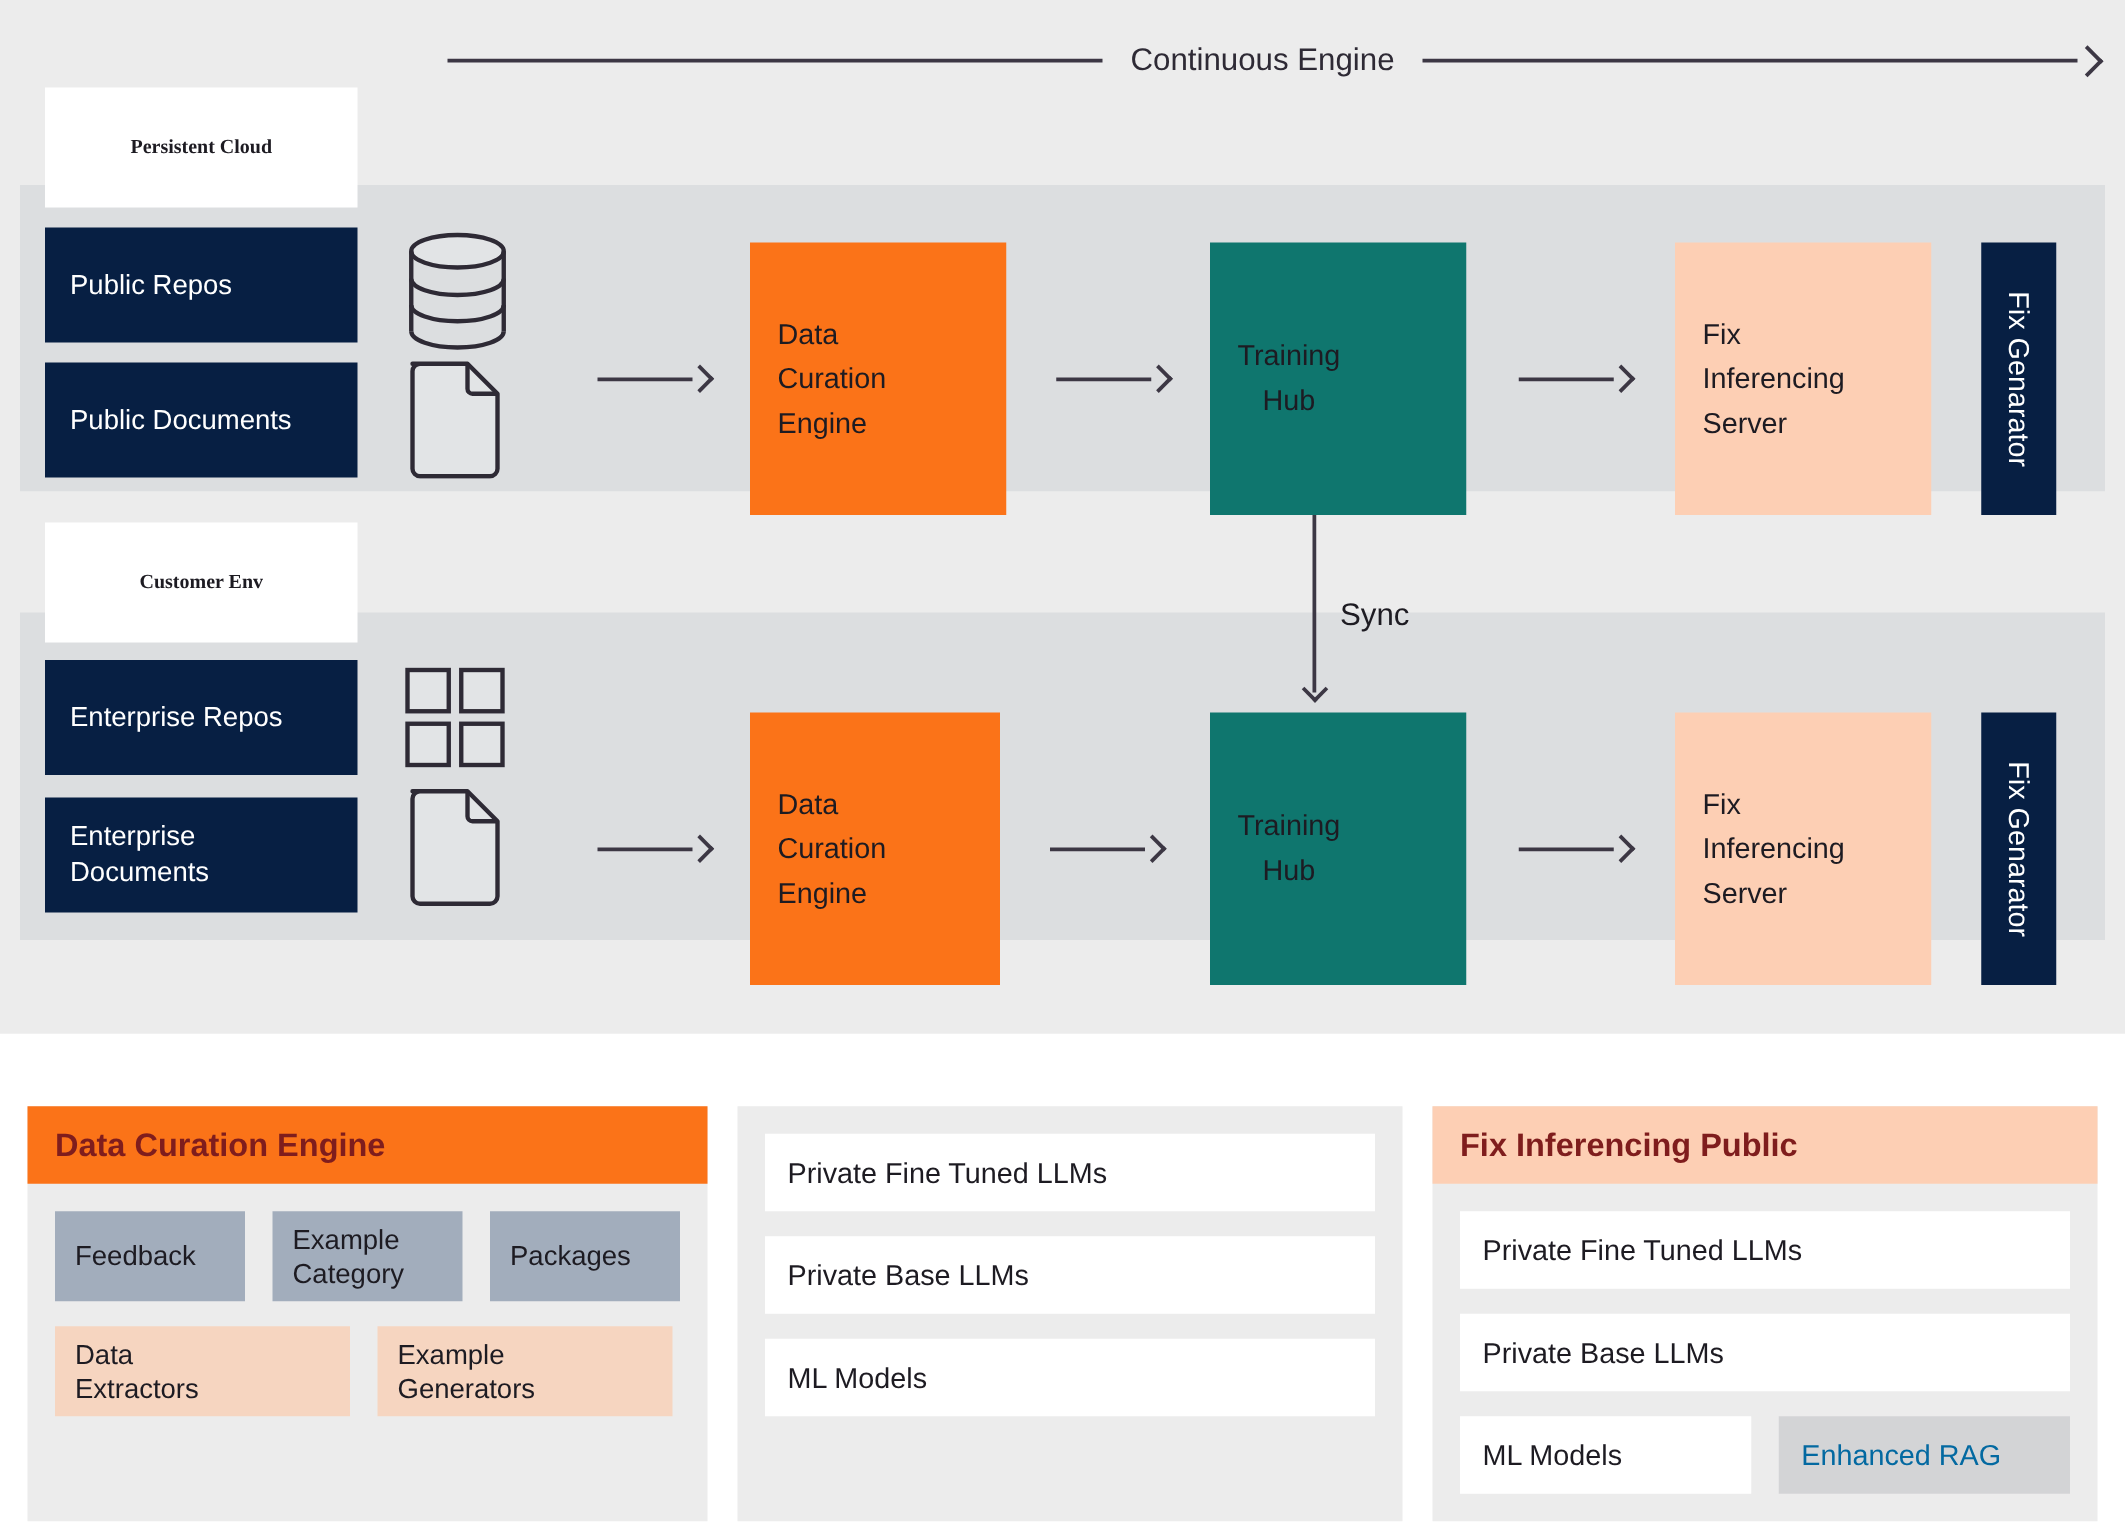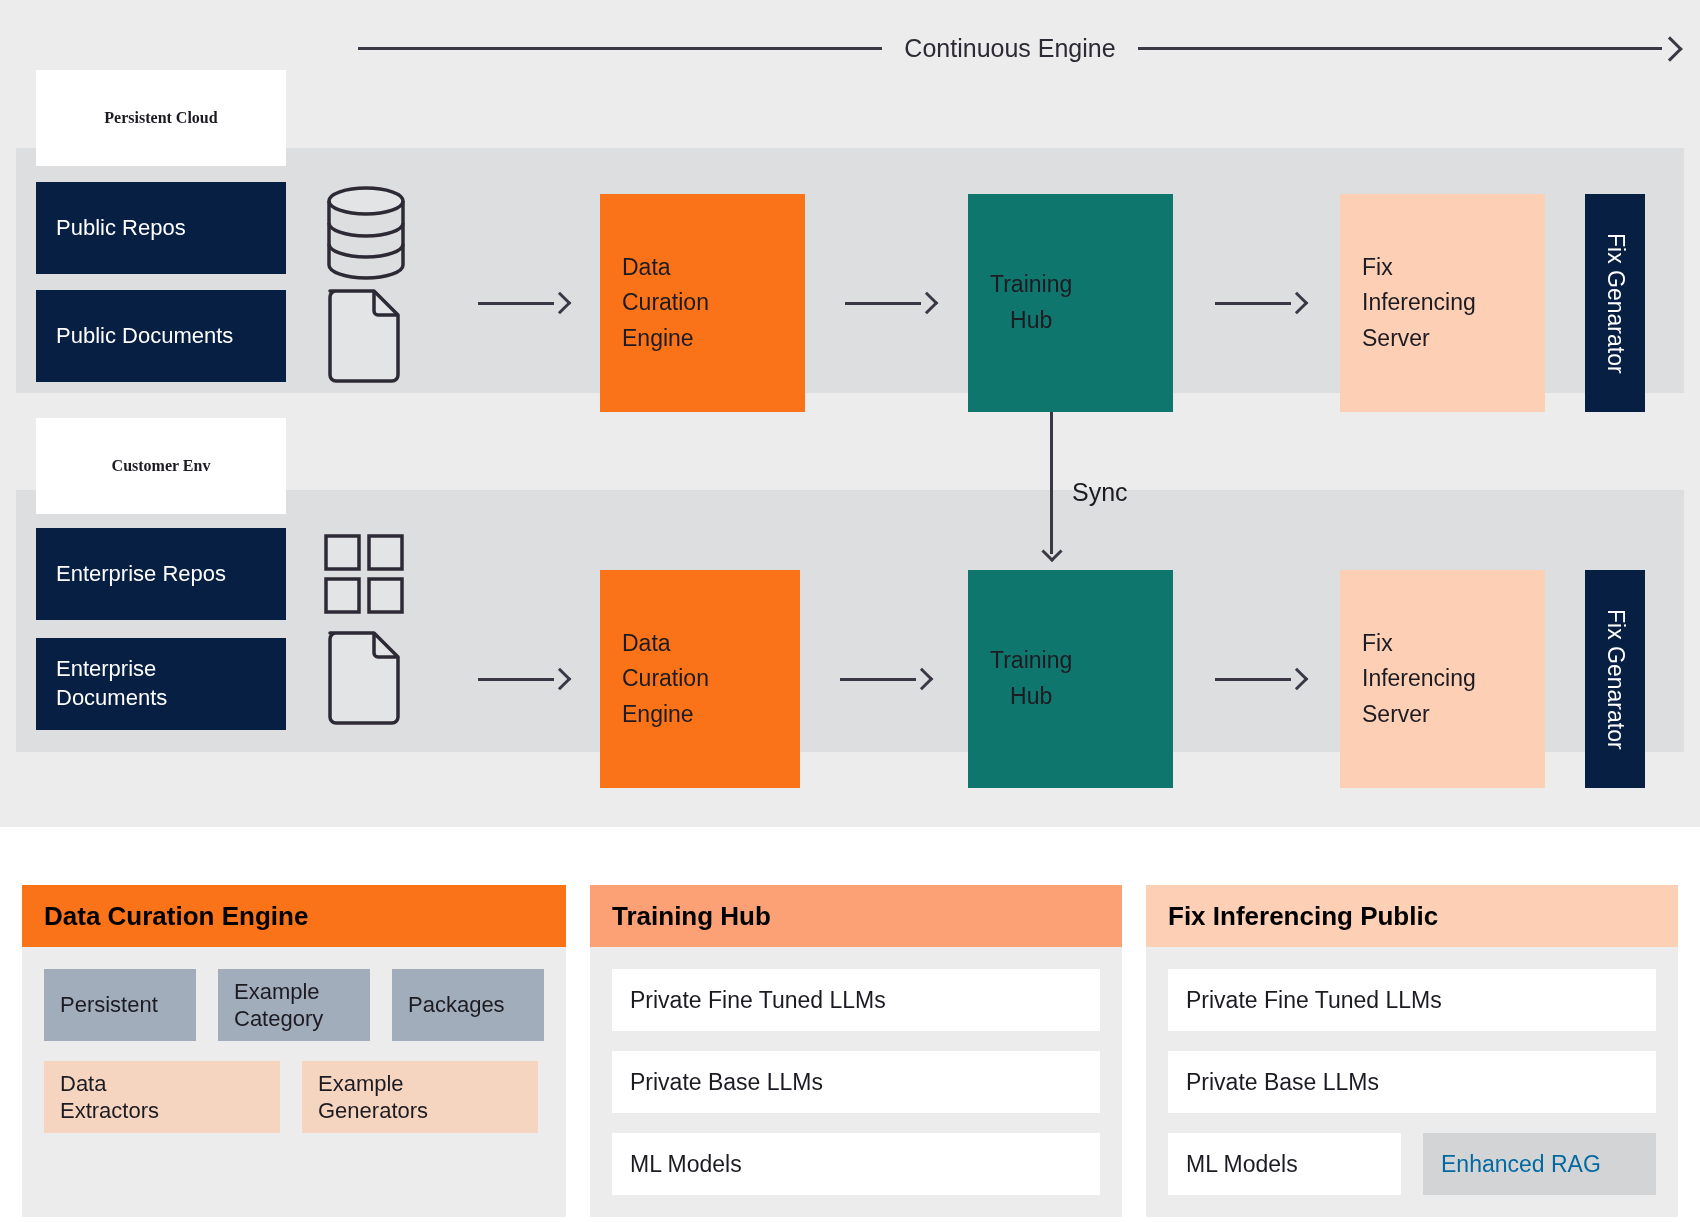--- a/index.html
+++ b/index.html
@@ -262,21 +262,21 @@
     flex: 1 1 0;
     background: #ececec;
   }
   .card-head {
     height: 62px;
     display: flex;
     align-items: center;
     padding-left: 22px;
     font-size: 26px;
     font-weight: bold;
-    color: #000000;
+    color: #7f1d1d;
   }
   .card-head.dce { background: #fb7318; }
   .card-head.hub { background: #fca175; }
   .card-head.fis { background: #fdcfb4; }
 
   .card-body {
     padding: 22px;
   }
 
   
@@ -457,39 +457,38 @@
   <span class="tip"></span>
 </div>
 
 <div class="legend-area">
   <div class="cards">
 
     <div class="card">
       <div class="card-head dce">Data Curation Engine</div>
       <div class="card-body">
         <div class="chip-row">
-          <div class="chip lang">Persistent</div>
+          <div class="chip lang">Feedback</div>
           <div class="chip excat">
             <span>Example<br>Category</span>
           </div>
           <div class="chip pkg">Packages</div>
         </div>
         <div class="chip-row">
           <div class="chip peach dext">
             <span>Data<br>Extractors</span>
           </div>
           <div class="chip peach exgen">
             <span>Example<br>Generators</span>
           </div>
         </div>
       </div>
     </div>
 
     <div class="card">
-      <div class="card-head hub">Training Hub</div>
       <div class="card-body">
         <div class="list-row">Private Fine Tuned LLMs</div>
         <div class="list-row">Private Base LLMs</div>
         <div class="list-row">ML Models</div>
       </div>
     </div>
 
     <div class="card">
       <div class="card-head fis">Fix Inferencing Public</div>
       <div class="card-body">

